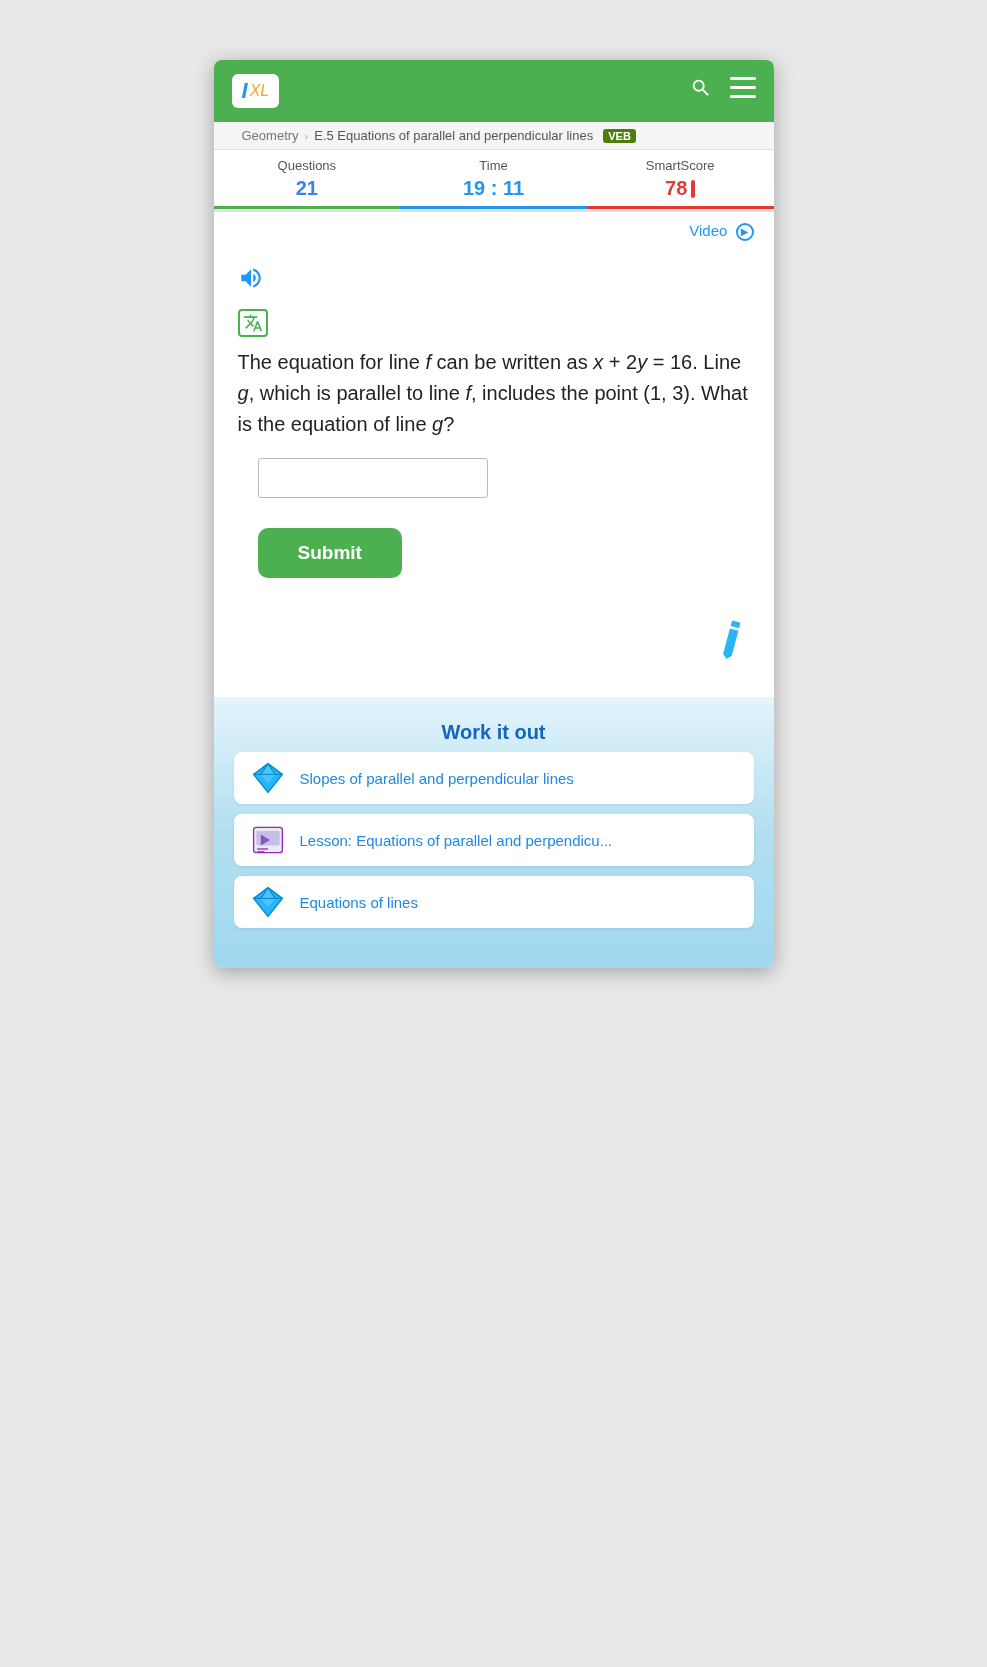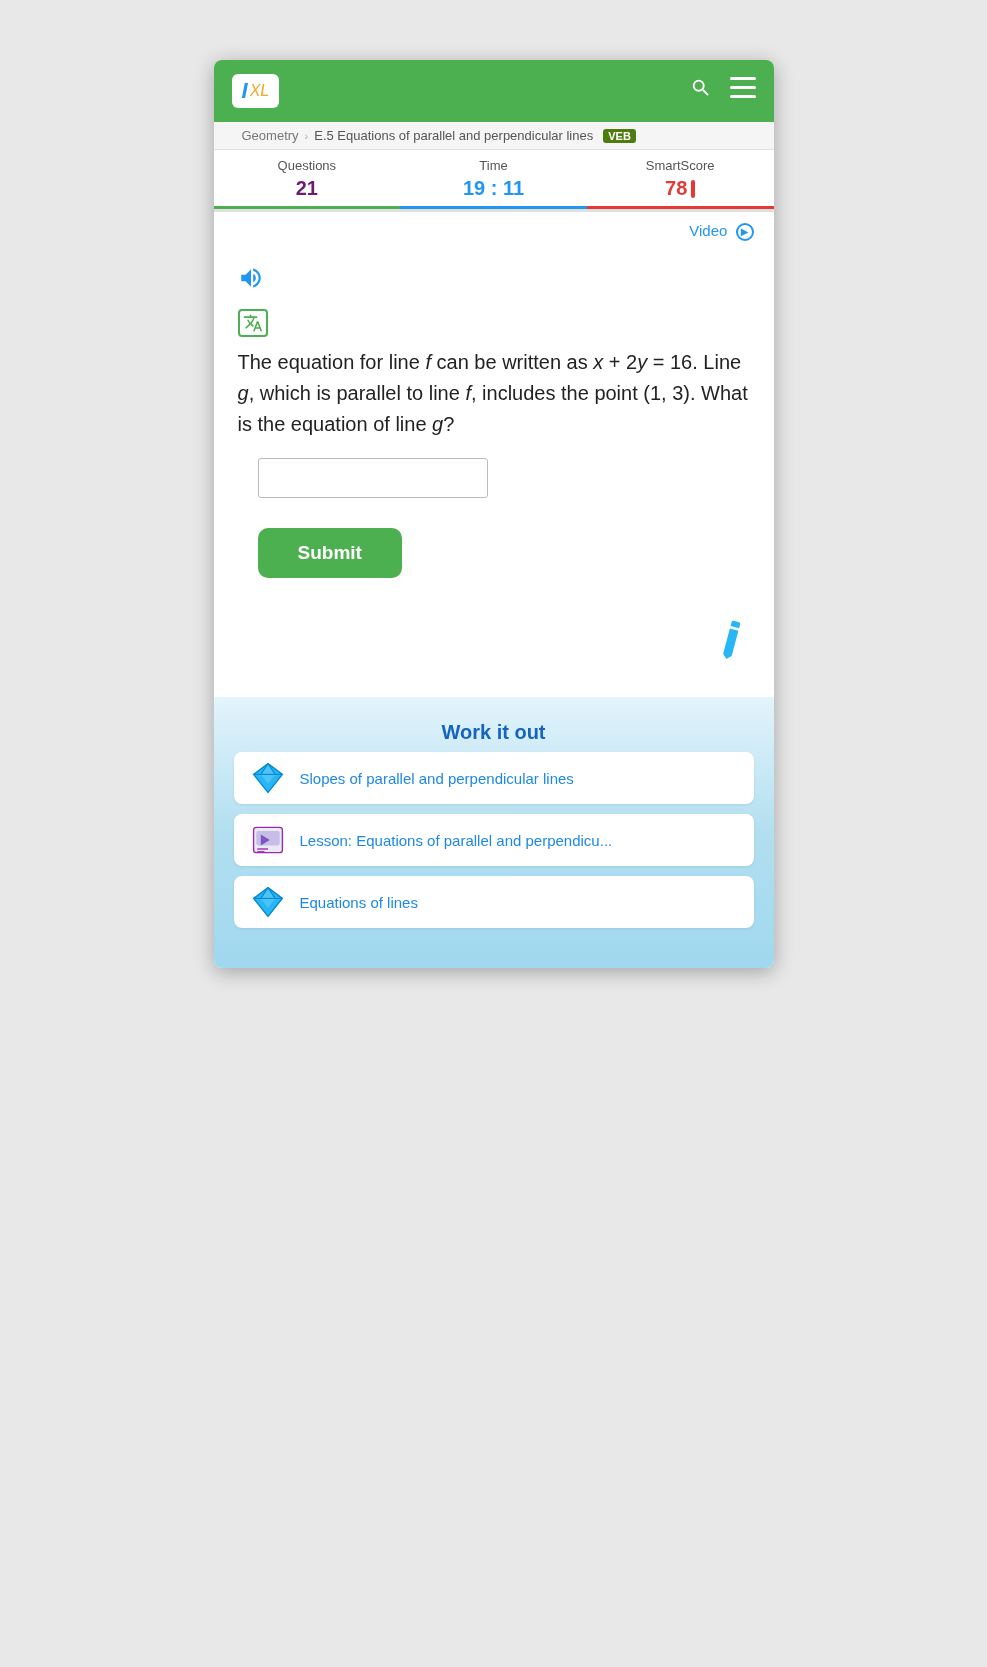--- a/index.html
+++ b/index.html
@@ -106,21 +106,21 @@
       color: #555;
       margin-bottom: 4px;
     }
     .stat-value {
       font-size: 20px;
       font-weight: bold;
     }
     .stat-questions { border-bottom: 3px solid #4caf50; }
     .stat-time { border-bottom: 3px solid #2196f3; }
     .stat-score { border-bottom: 3px solid #e53935; }
-    .val-green { color: #701a75; }
+    .val-green { color: #3b82f6; }
     .val-blue { color: #2196f3; }
     .val-red { color: #e53935; }
     .score-bar {
       display: flex;
       align-items: center;
       justify-content: center;
       gap: 4px;
     }
     .score-indicator {
       display: inline-block;

